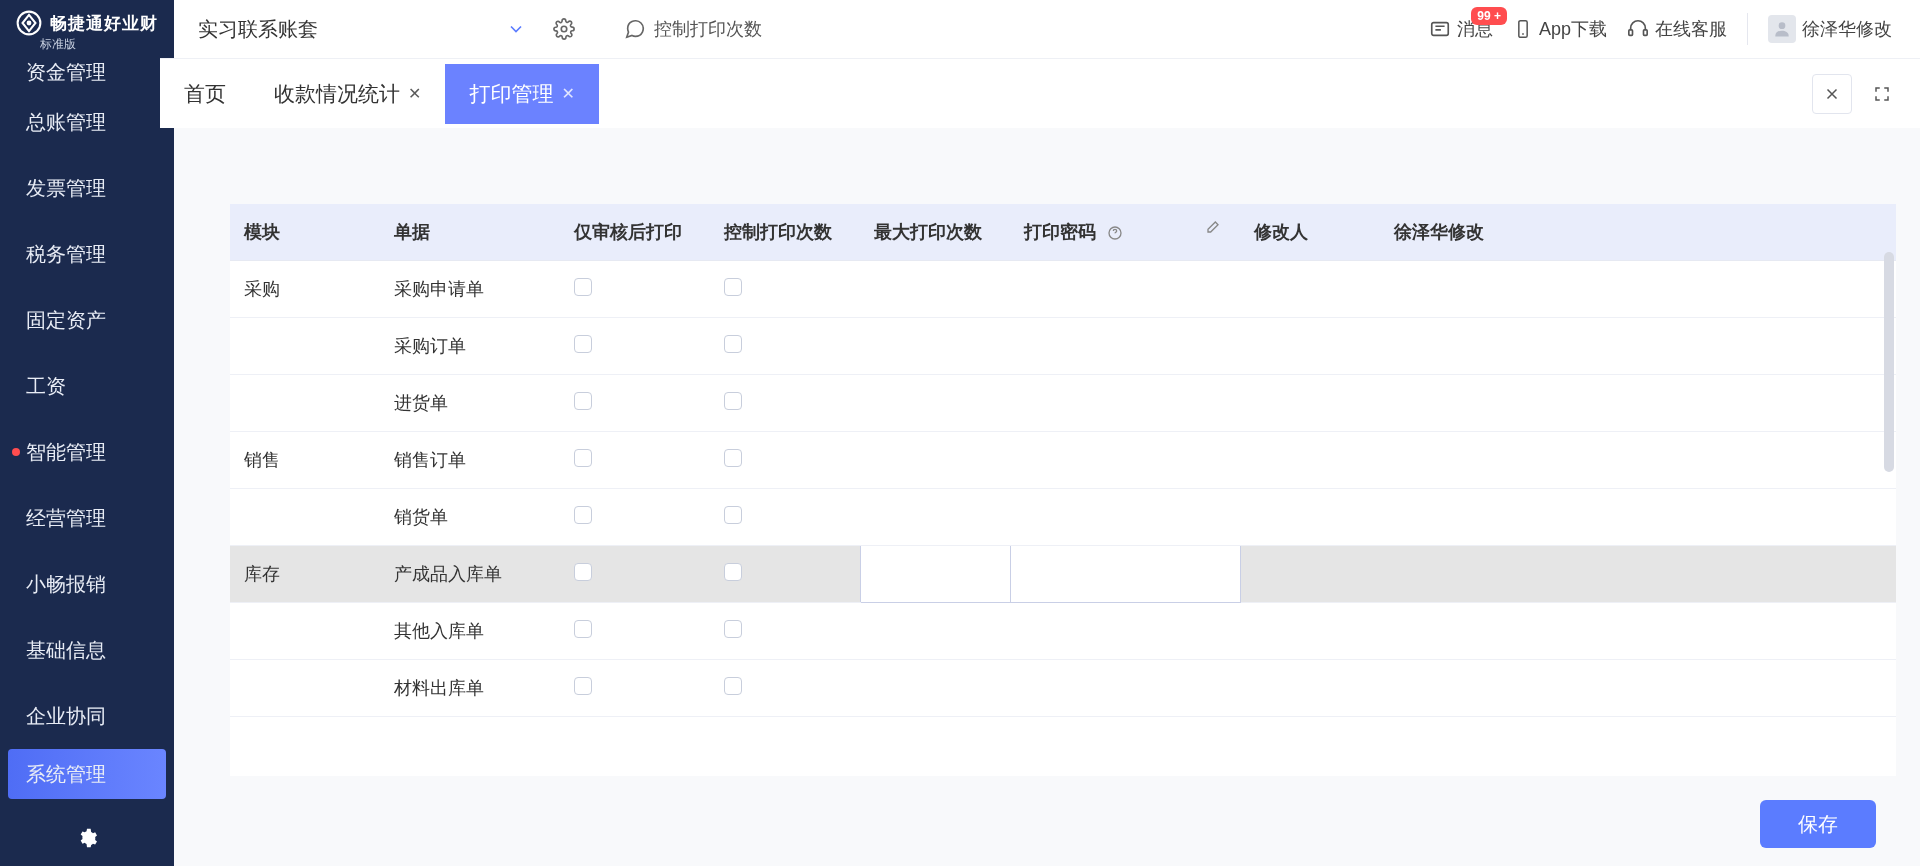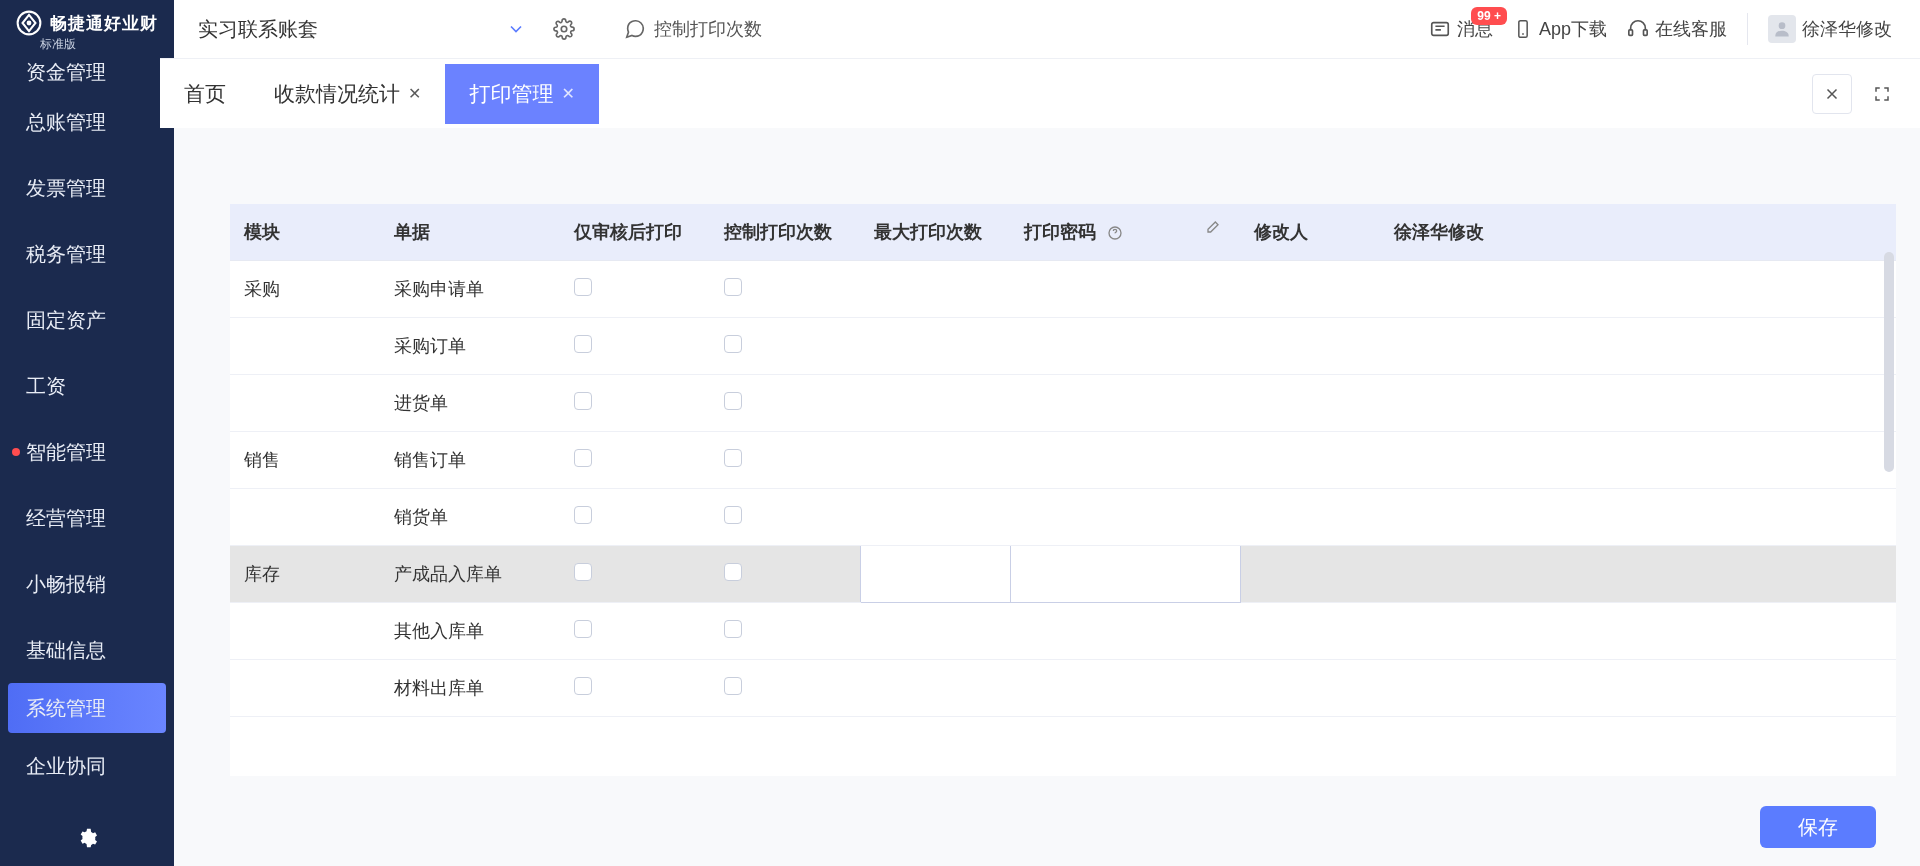--- a/index.html
+++ b/index.html
@@ -52,21 +52,21 @@
 .col-doc { width:180px; }
 .col-audit { width:150px; }
 .col-ctrl { width:150px; }
 .col-max { width:150px; }
 .col-pwd { width:230px; }
 .col-mod { width:140px; }
 .help-ico, .edit-ico { display:inline-flex; vertical-align:middle; margin-left:6px; color:#888; }
 .edit-ico { float:right; margin-right:6px; }
 .scroll-ind { position:absolute; right:2px; top:48px; width:10px; height:220px; background:#d7dae3; border-radius:5px; }
 
-.save-btn { position:absolute; right:44px; bottom:18px; width:116px; height:42px; background:#5b7cff; color:#fff; font-size:20px; border:none; border-radius:6px; cursor:pointer; }
+.save-btn { position:absolute; right:44px; bottom:18px; width:116px; height:48px; background:#5b7cff; color:#fff; font-size:20px; border:none; border-radius:6px; cursor:pointer; }
 
 svg { display:block; }
 </style>
 </head>
 <body>
 
 <div class="sidebar">
   <div class="logo-row">
     <span class="logo-mark">
       <svg viewBox="0 0 32 32" width="26" height="26">
@@ -103,25 +103,25 @@
       </div>
     <div class="nav-item">
         <span>经营管理</span>
       </div>
     <div class="nav-item">
         <span>小畅报销</span>
       </div>
     <div class="nav-item">
         <span>基础信息</span>
       </div>
+    <div class="nav-item">
+        <span>企业协同</span>
+      </div>
     <div class="nav-item active">
         <span>系统管理</span>
-      </div>
-    <div class="nav-item">
-        <span>企业协同</span>
       </div>
   </div>
   <div class="gear-footer">
     <span>
       <svg viewBox="0 0 24 24" width="22" height="22" fill="#fff">
           <path d="M12 8a4 4 0 100 8 4 4 0 000-8zm9 4a7 7 0 00-.1-1.2l2-1.6-2-3.4-2.4.9a7 7 0 00-2-1.2L16 2h-4l-.5 2.5a7 7 0 00-2 1.2l-2.4-.9-2 3.4 2 1.6A7 7 0 007 12a7 7 0 00.1 1.2l-2 1.6 2 3.4 2.4-.9a7 7 0 002 1.2L12 22h4l.5-2.5a7 7 0 002-1.2l2.4.9 2-3.4-2-1.6A7 7 0 0021 12z"></path>
         </svg>
     </span>
   </div>
 </div>

